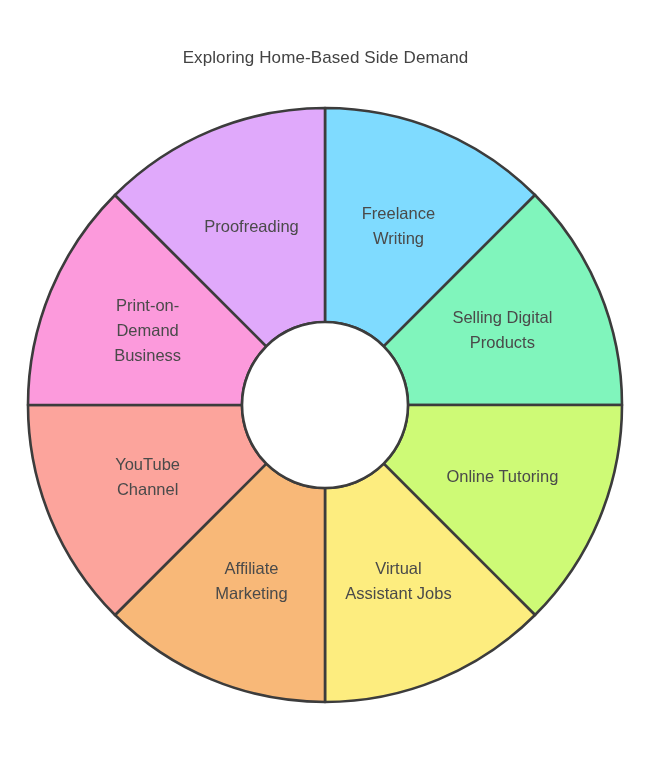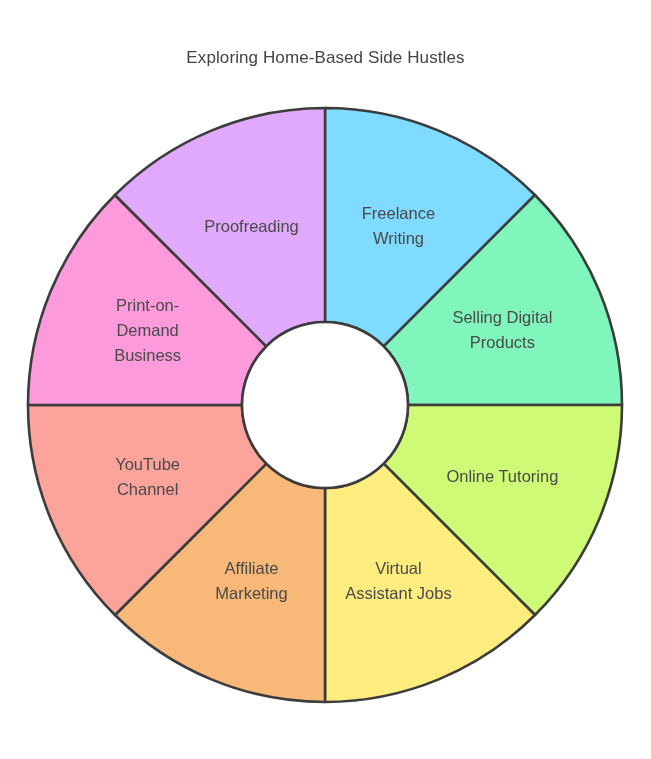--- a/index.html
+++ b/index.html
@@ -49,21 +49,21 @@
   .donut-hole {
     fill: #ffffff;
     stroke: #3c3c3c;
     stroke-width: 2.6;
   }
 </style>
 </head>
 <body>
 
 <div id="chart-root">
-  <div id="chart-title">Exploring Home-Based Side Hustles</div>
+  <div id="chart-title">Exploring Home-Based Side Demand</div>
 
   <svg id="donut-svg" width="651" height="759" viewBox="0 0 651 759">
     <g id="slices-group">
         <path d="M 325.00 108.00 A 297 297 0 0 1 535.01 194.99 L 383.69 346.31 A 83 83 0 0 0 325.00 322.00 Z" class="slice-path" fill="#7FDBFF"></path>
         <path d="M 535.01 194.99 A 297 297 0 0 1 622.00 405.00 L 408.00 405.00 A 83 83 0 0 0 383.69 346.31 Z" class="slice-path" fill="#80F5BC"></path>
         <path d="M 622.00 405.00 A 297 297 0 0 1 535.01 615.01 L 383.69 463.69 A 83 83 0 0 0 408.00 405.00 Z" class="slice-path" fill="#CEFA76"></path>
         <path d="M 535.01 615.01 A 297 297 0 0 1 325.00 702.00 L 325.00 488.00 A 83 83 0 0 0 383.69 463.69 Z" class="slice-path" fill="#FDED7F"></path>
         <path d="M 325.00 702.00 A 297 297 0 0 1 114.99 615.01 L 266.31 463.69 A 83 83 0 0 0 325.00 488.00 Z" class="slice-path" fill="#F8B878"></path>
         <path d="M 114.99 615.01 A 297 297 0 0 1 28.00 405.00 L 242.00 405.00 A 83 83 0 0 0 266.31 463.69 Z" class="slice-path" fill="#FCA49C"></path>
         <path d="M 28.00 405.00 A 297 297 0 0 1 114.99 194.99 L 266.31 346.31 A 83 83 0 0 0 242.00 405.00 Z" class="slice-path" fill="#FC9ADC"></path>

